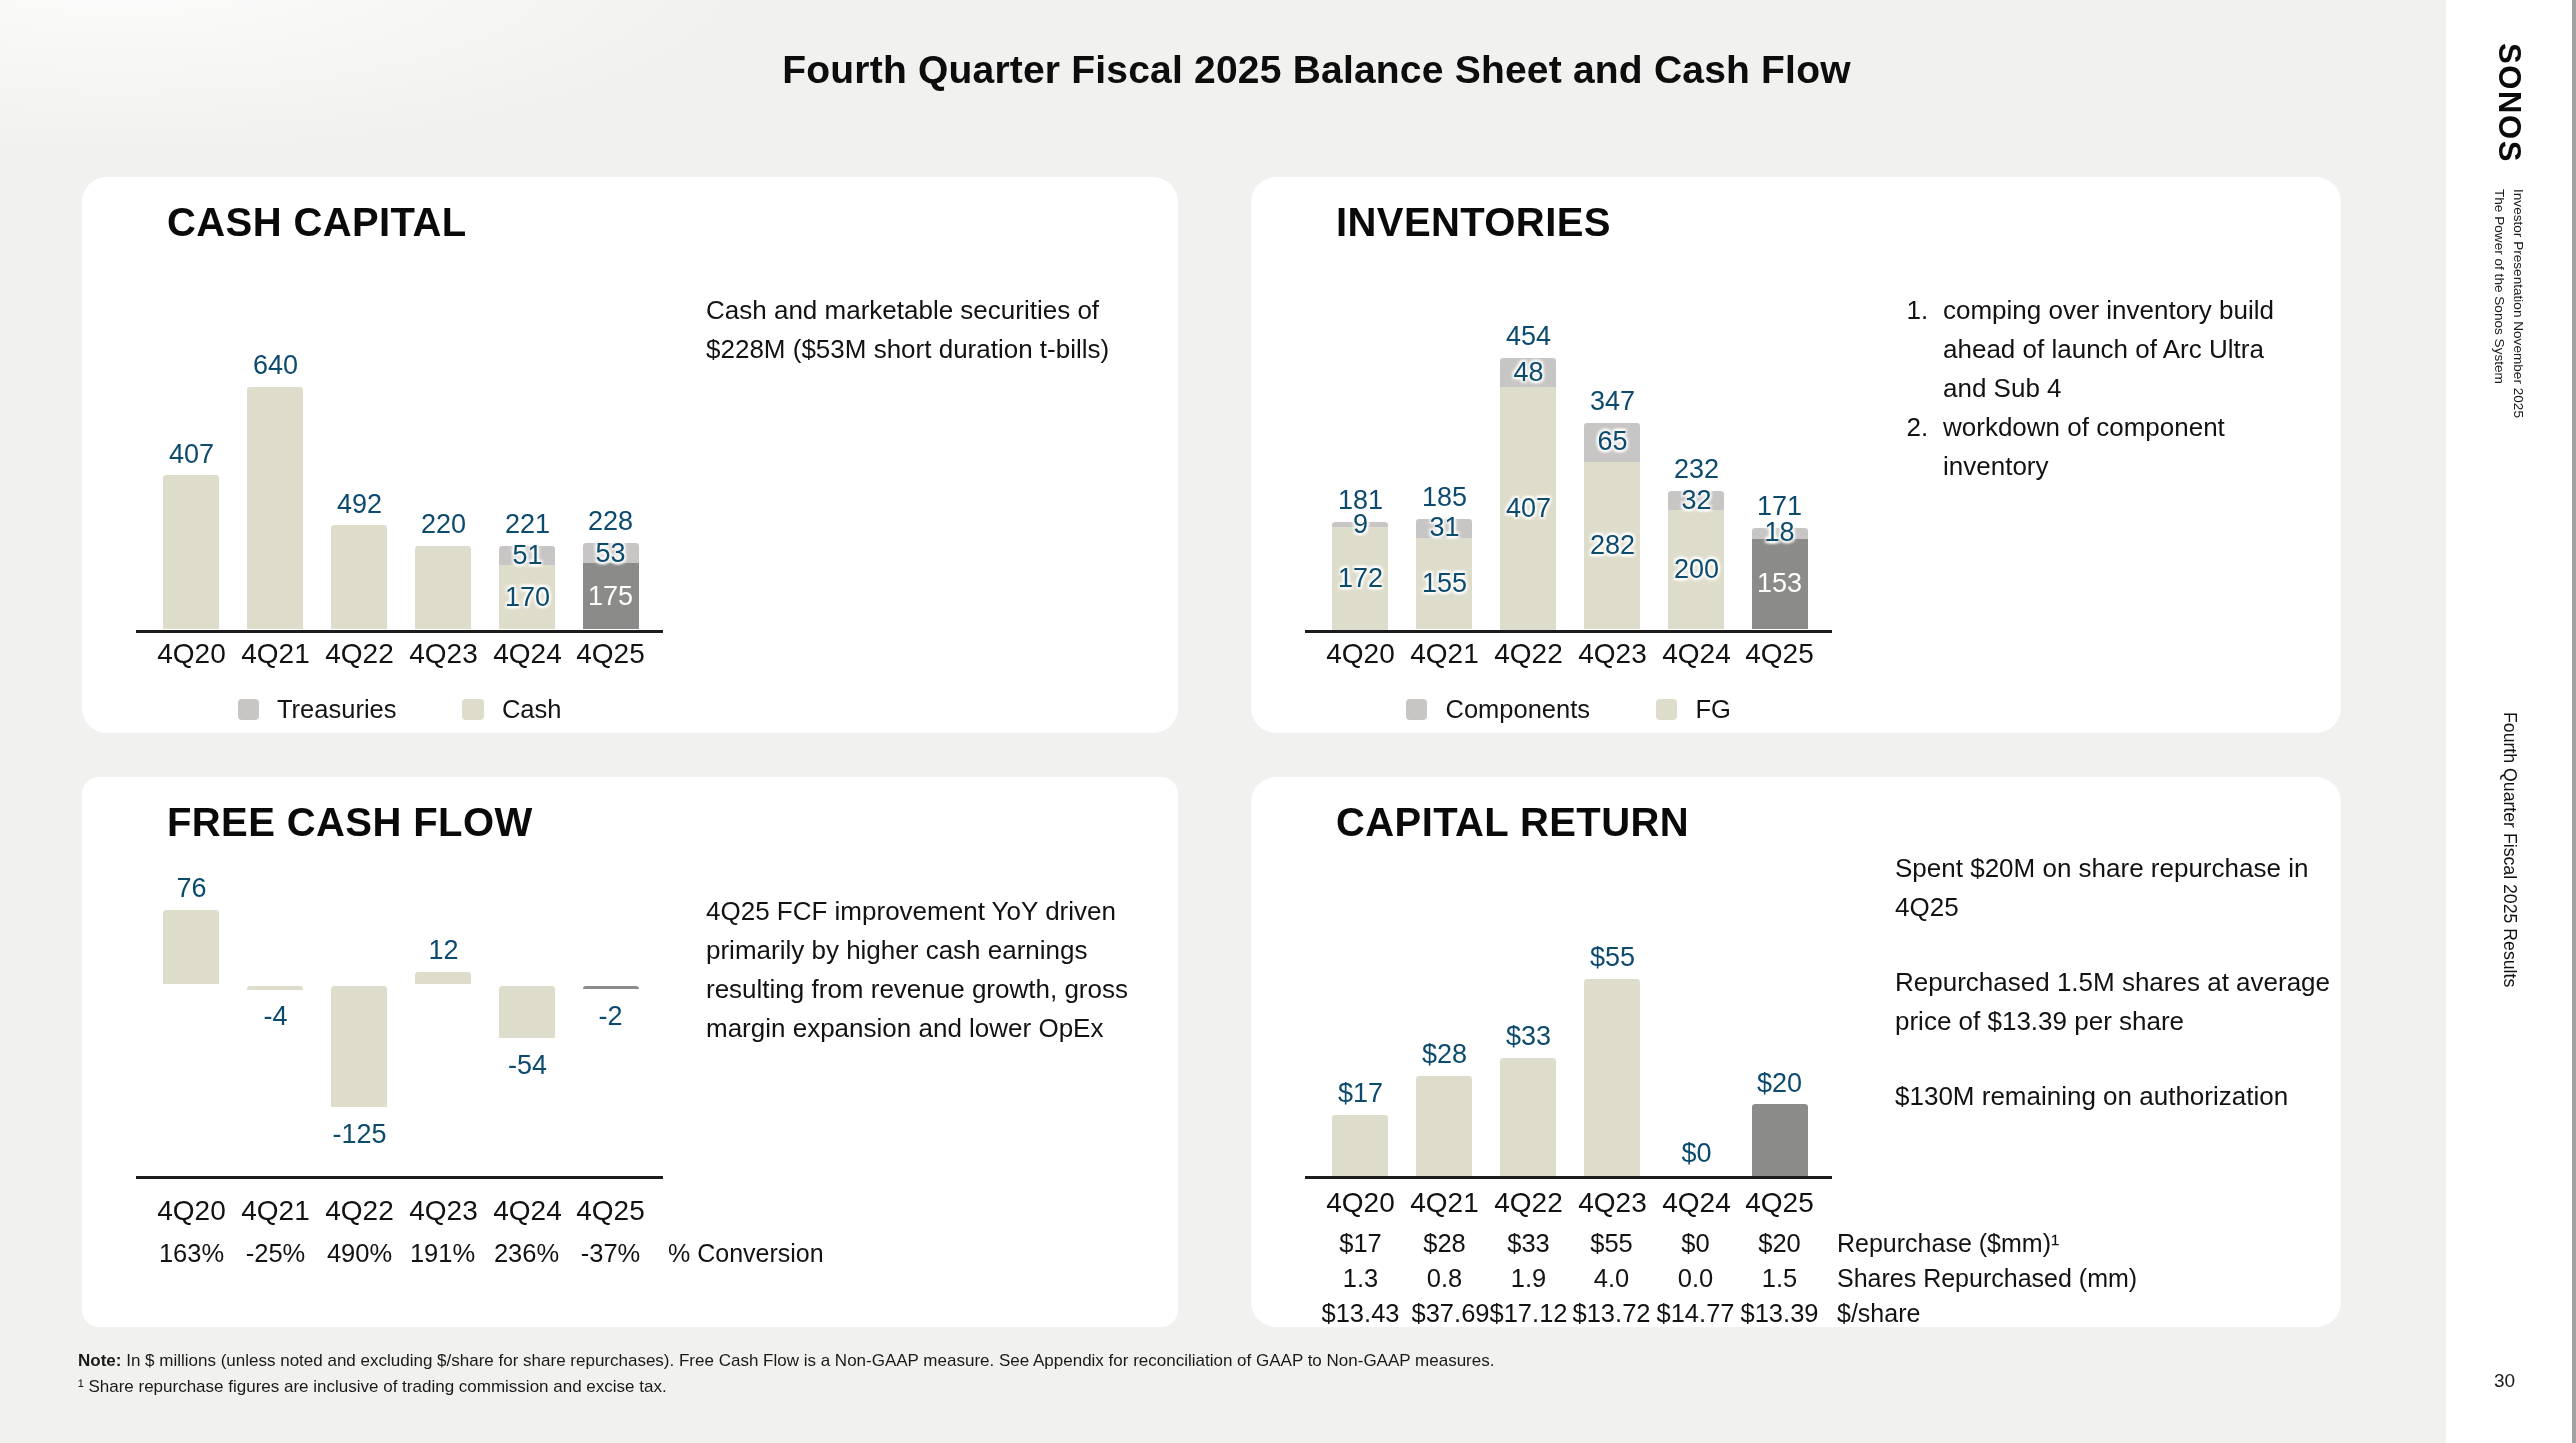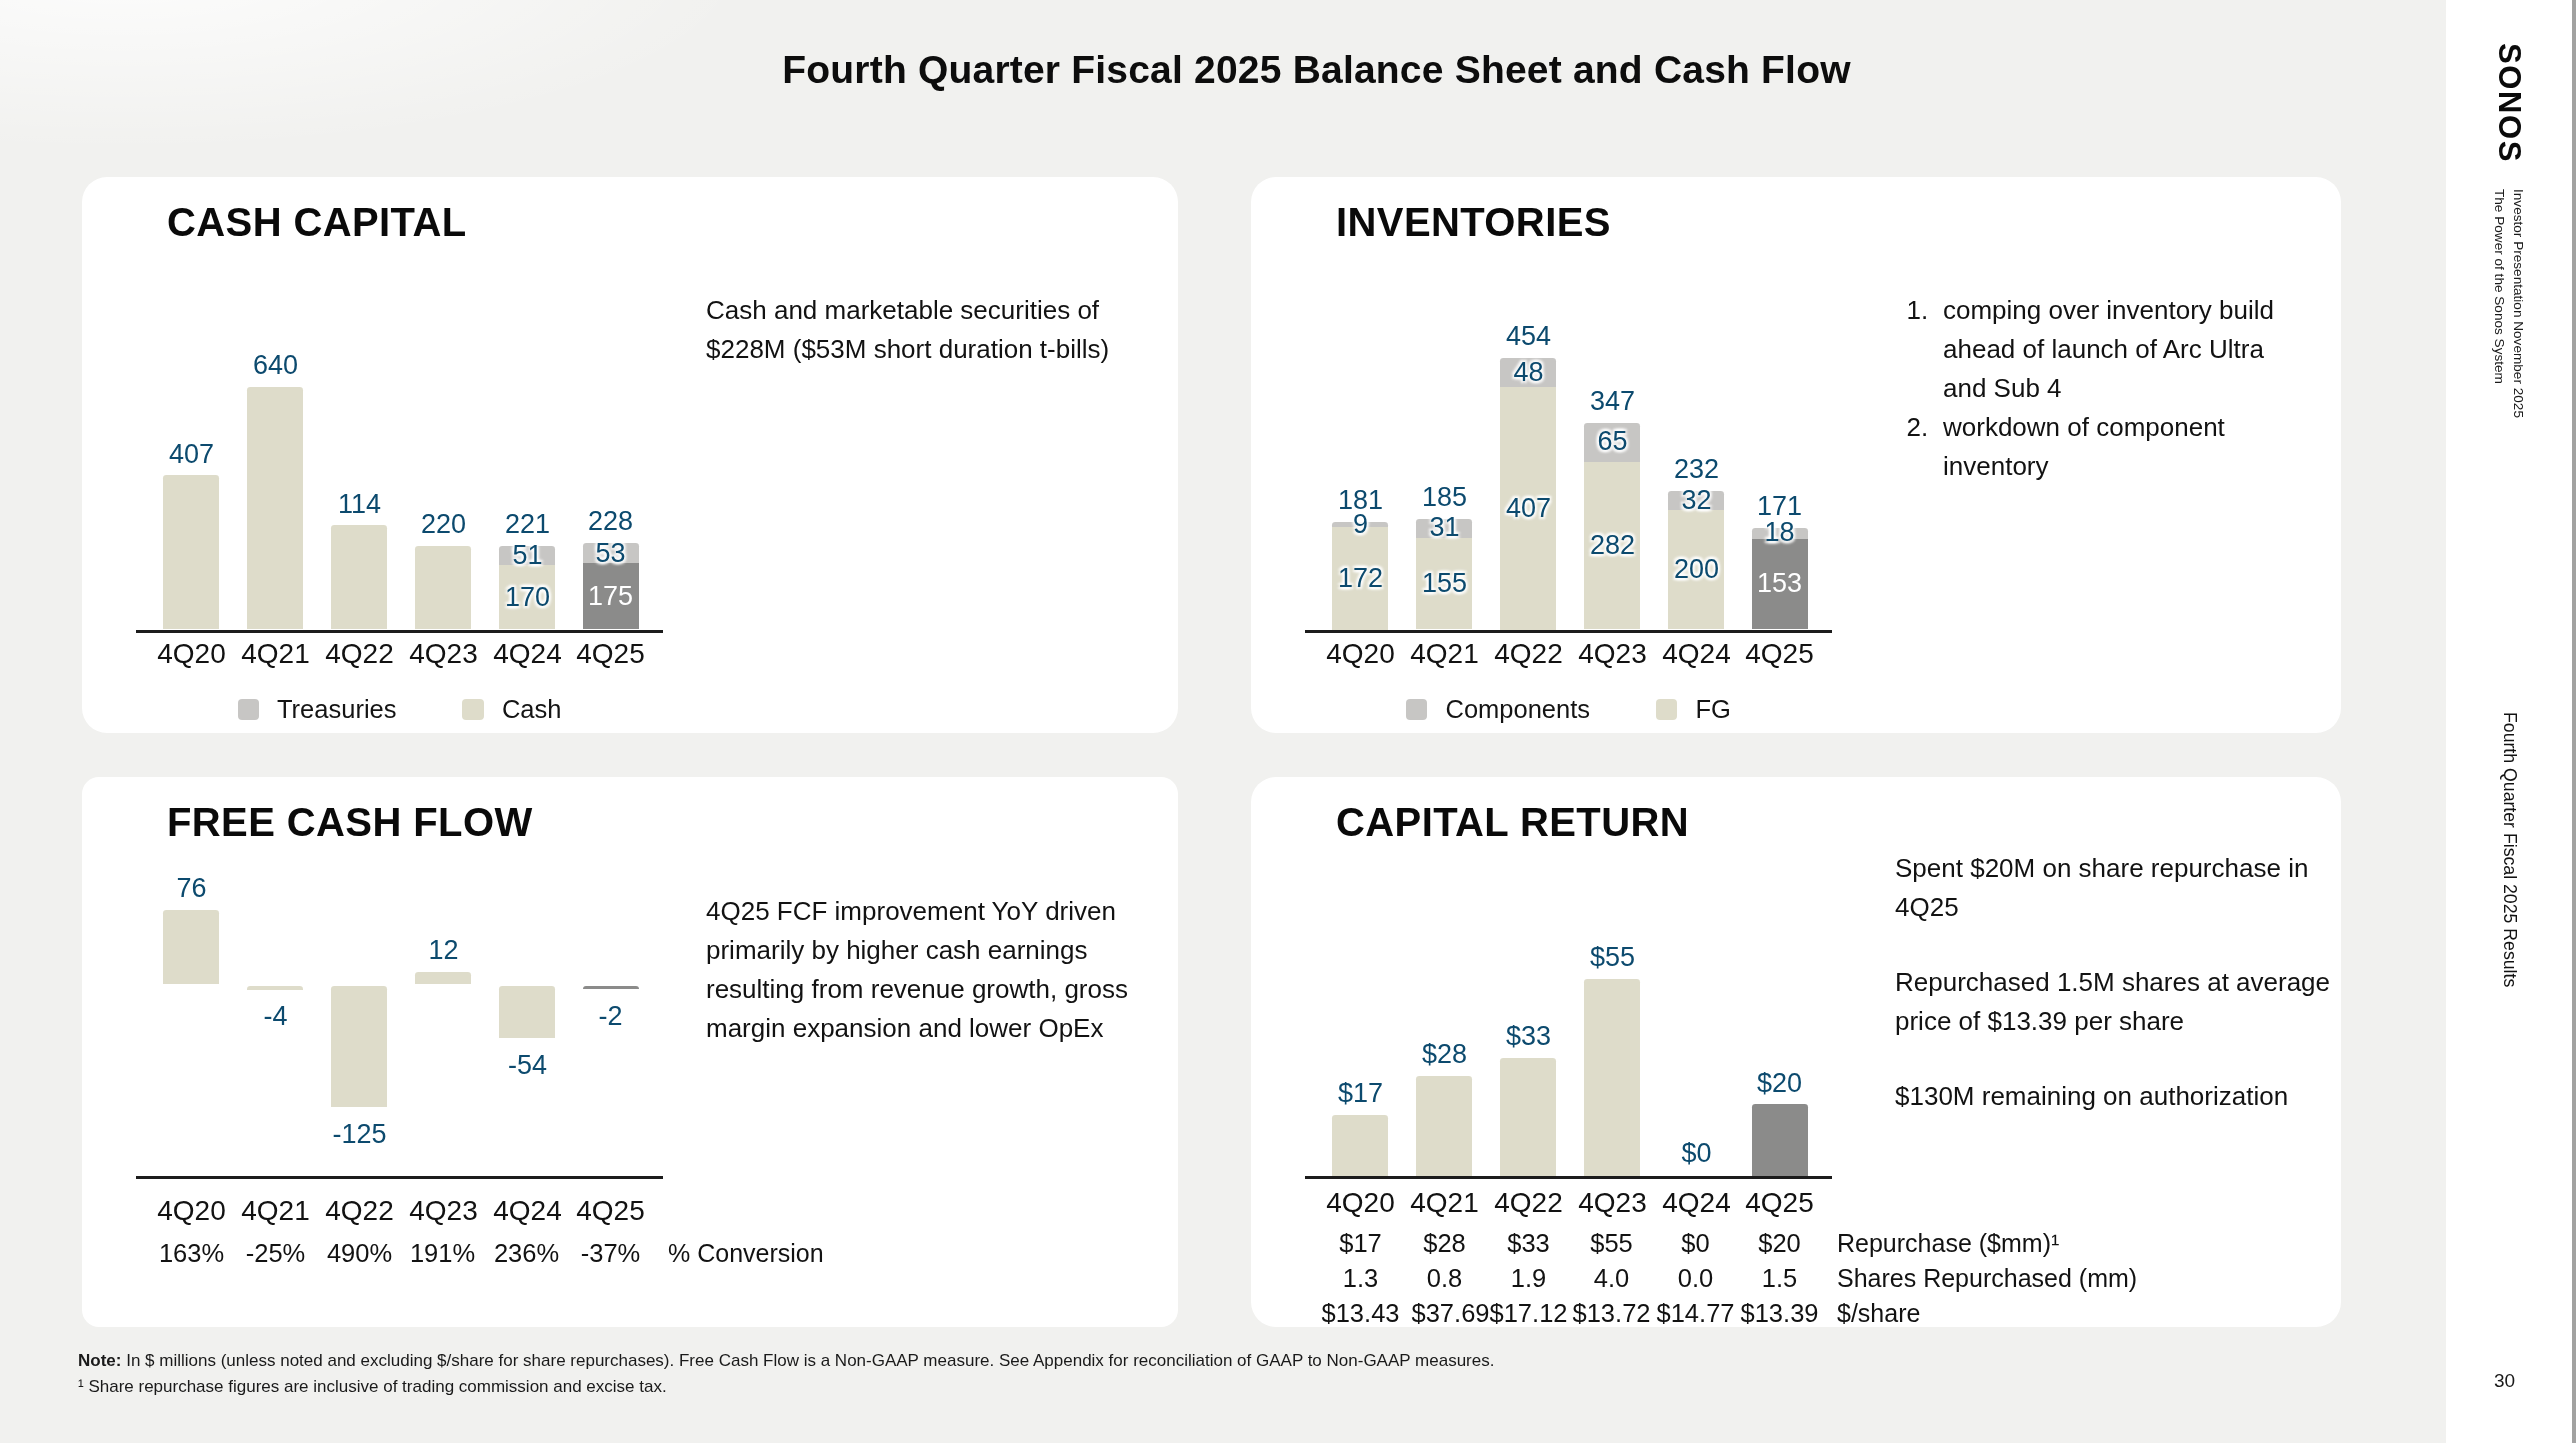--- a/index.html
+++ b/index.html
@@ -125,21 +125,21 @@
     </div>
     <div class="side-text" style="left:624px; top:114px; width:428px;">Cash and marketable securities of $228M ($53M short duration t-bills)</div>
   <div class="axis-line" style="left: 54px; top: 453px; width: 527px;"></div>
       <div class="bar-seg rounded-top" style="left: 81px; top: 298px; width: 56px; height: 154px; background: rgb(222, 220, 202);"></div>
       <div class="val-label" style="left: 52px; top: 261px;">407</div>
       <div class="cat-label" style="left: 52px; top: 461px;">4Q20</div>
       <div class="bar-seg rounded-top" style="left: 165px; top: 210px; width: 56px; height: 242px; background: rgb(222, 220, 202);"></div>
       <div class="val-label" style="left: 136px; top: 172px;">640</div>
       <div class="cat-label" style="left: 136px; top: 461px;">4Q21</div>
       <div class="bar-seg rounded-top" style="left: 249px; top: 348px; width: 56px; height: 104px; background: rgb(222, 220, 202);"></div>
-      <div class="val-label" style="left: 220px; top: 311px;">114</div>
+      <div class="val-label" style="left: 220px; top: 311px;">492</div>
       <div class="cat-label" style="left: 220px; top: 461px;">4Q22</div>
       <div class="bar-seg rounded-top" style="left: 333px; top: 369px; width: 56px; height: 83px; background: rgb(222, 220, 202);"></div>
       <div class="val-label" style="left: 304px; top: 331px;">220</div>
       <div class="cat-label" style="left: 304px; top: 461px;">4Q23</div>
       <div class="bar-seg" style="left: 417px; top: 388px; width: 56px; height: 64px; background: rgb(222, 220, 202);"></div>
       <div class="val-label seg-label" style="left: 388px; top: 404px;">170</div>
       <div class="bar-seg rounded-top" style="left: 417px; top: 369px; width: 56px; height: 19.3px; background: rgb(199, 198, 196);"></div>
       <div class="val-label seg-label" style="left: 388px; top: 362px;">51</div>
       <div class="val-label" style="left: 388px; top: 331px;">221</div>
       <div class="cat-label" style="left: 388px; top: 461px;">4Q24</div>

